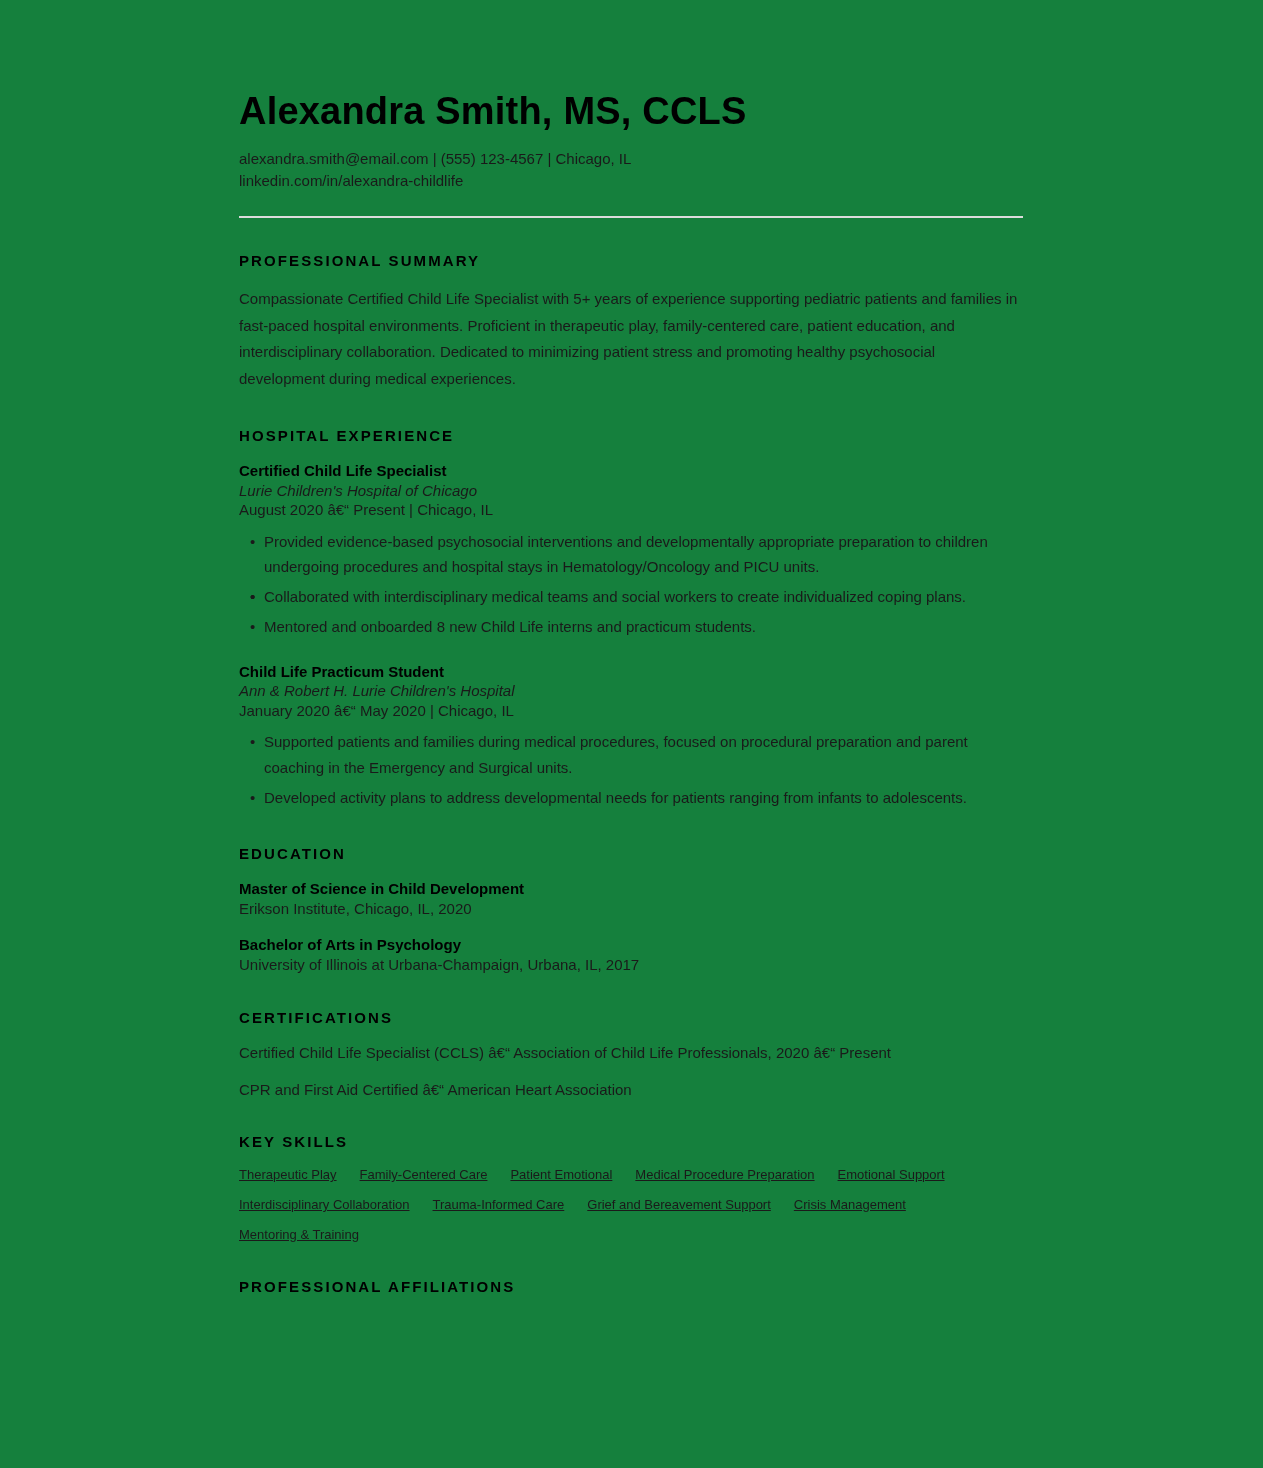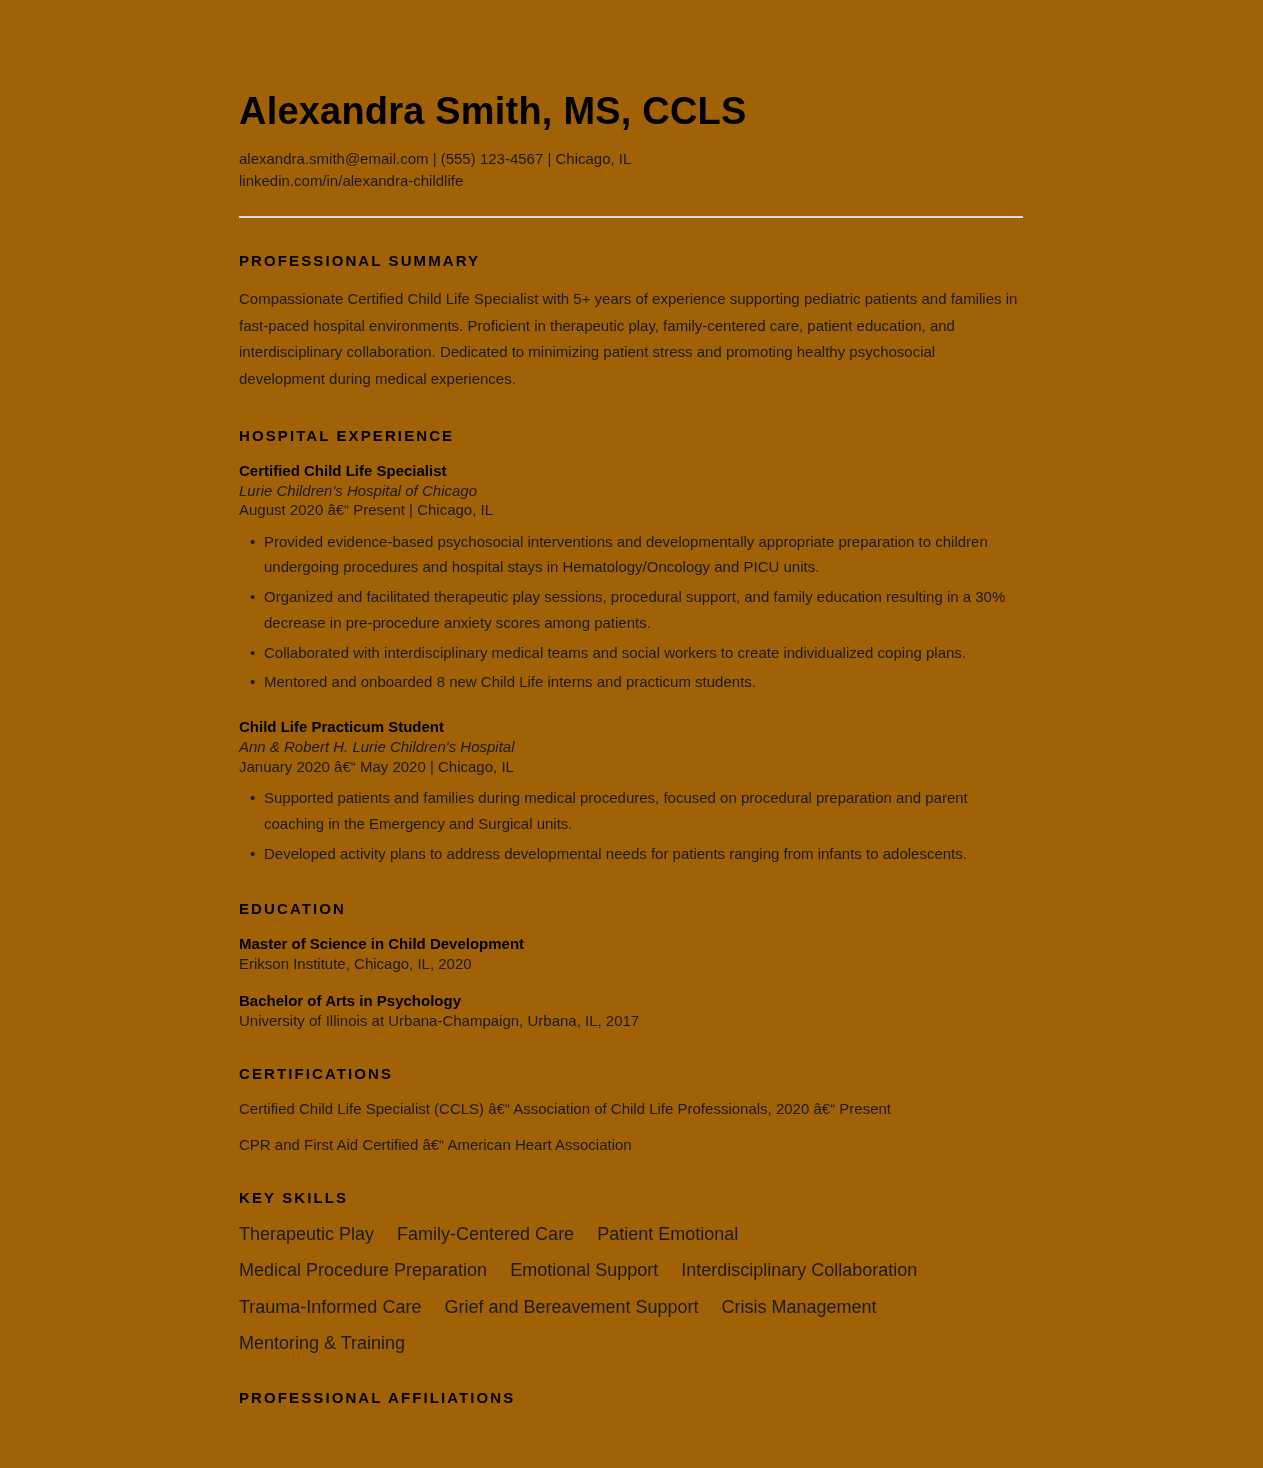--- a/index.html
+++ b/index.html
@@ -10,21 +10,21 @@
   body {
     width: 1263px;
     height: 1468px;
     font-family: "Liberation Sans", sans-serif;
     color: #000000;
     overflow: hidden;
   }
   .page {
     width: 1263px;
     height: 1468px;
-    background: #a16207;
+    background: #15803d;
     position: relative;
     box-sizing: border-box;
   }
   .content {
     position: absolute;
     left: 239px;
     top: 0;
     width: 784px;
   }
 
@@ -151,24 +151,25 @@
 
   
   .skills {
     display: flex;
     flex-wrap: wrap;
     column-gap: 23px;
     row-gap: 13px;
     max-width: 720px;
   }
   .skill {
-    font-size: 18px;
+    font-size: 13px;
     line-height: 1.3;
     color: #1a1a1a;
     white-space: nowrap;
+    text-decoration: underline;
   }
 
   
   .affiliations-body {
     font-size: 15px;
     line-height: 1.72;
     color: #1a1a1a;
   }
 </style>
 </head>
@@ -196,21 +197,20 @@
         <div class="job-title">Certified Child Life Specialist</div>
         <div class="job-org">Lurie Children's Hospital of Chicago</div>
         <div class="job-meta">August 2020 â€“ Present | Chicago, IL</div>
         <ul class="bullets">
           <li>
             <span class="dot">•</span>
             <span>Provided evidence-based psychosocial interventions and developmentally appropriate preparation to children undergoing procedures and hospital stays in Hematology/Oncology and PICU units.</span>
           </li>
           <li>
             <span class="dot">•</span>
-            <span>Organized and facilitated therapeutic play sessions, procedural support, and family education resulting in a 30% decrease in pre-procedure anxiety scores among patients.</span>
           </li>
           <li>
             <span class="dot">•</span>
             <span>Collaborated with interdisciplinary medical teams and social workers to create individualized coping plans.</span>
           </li>
           <li>
             <span class="dot">•</span>
             <span>Mentored and onboarded 8 new Child Life interns and practicum students.</span>
           </li>
         </ul>

